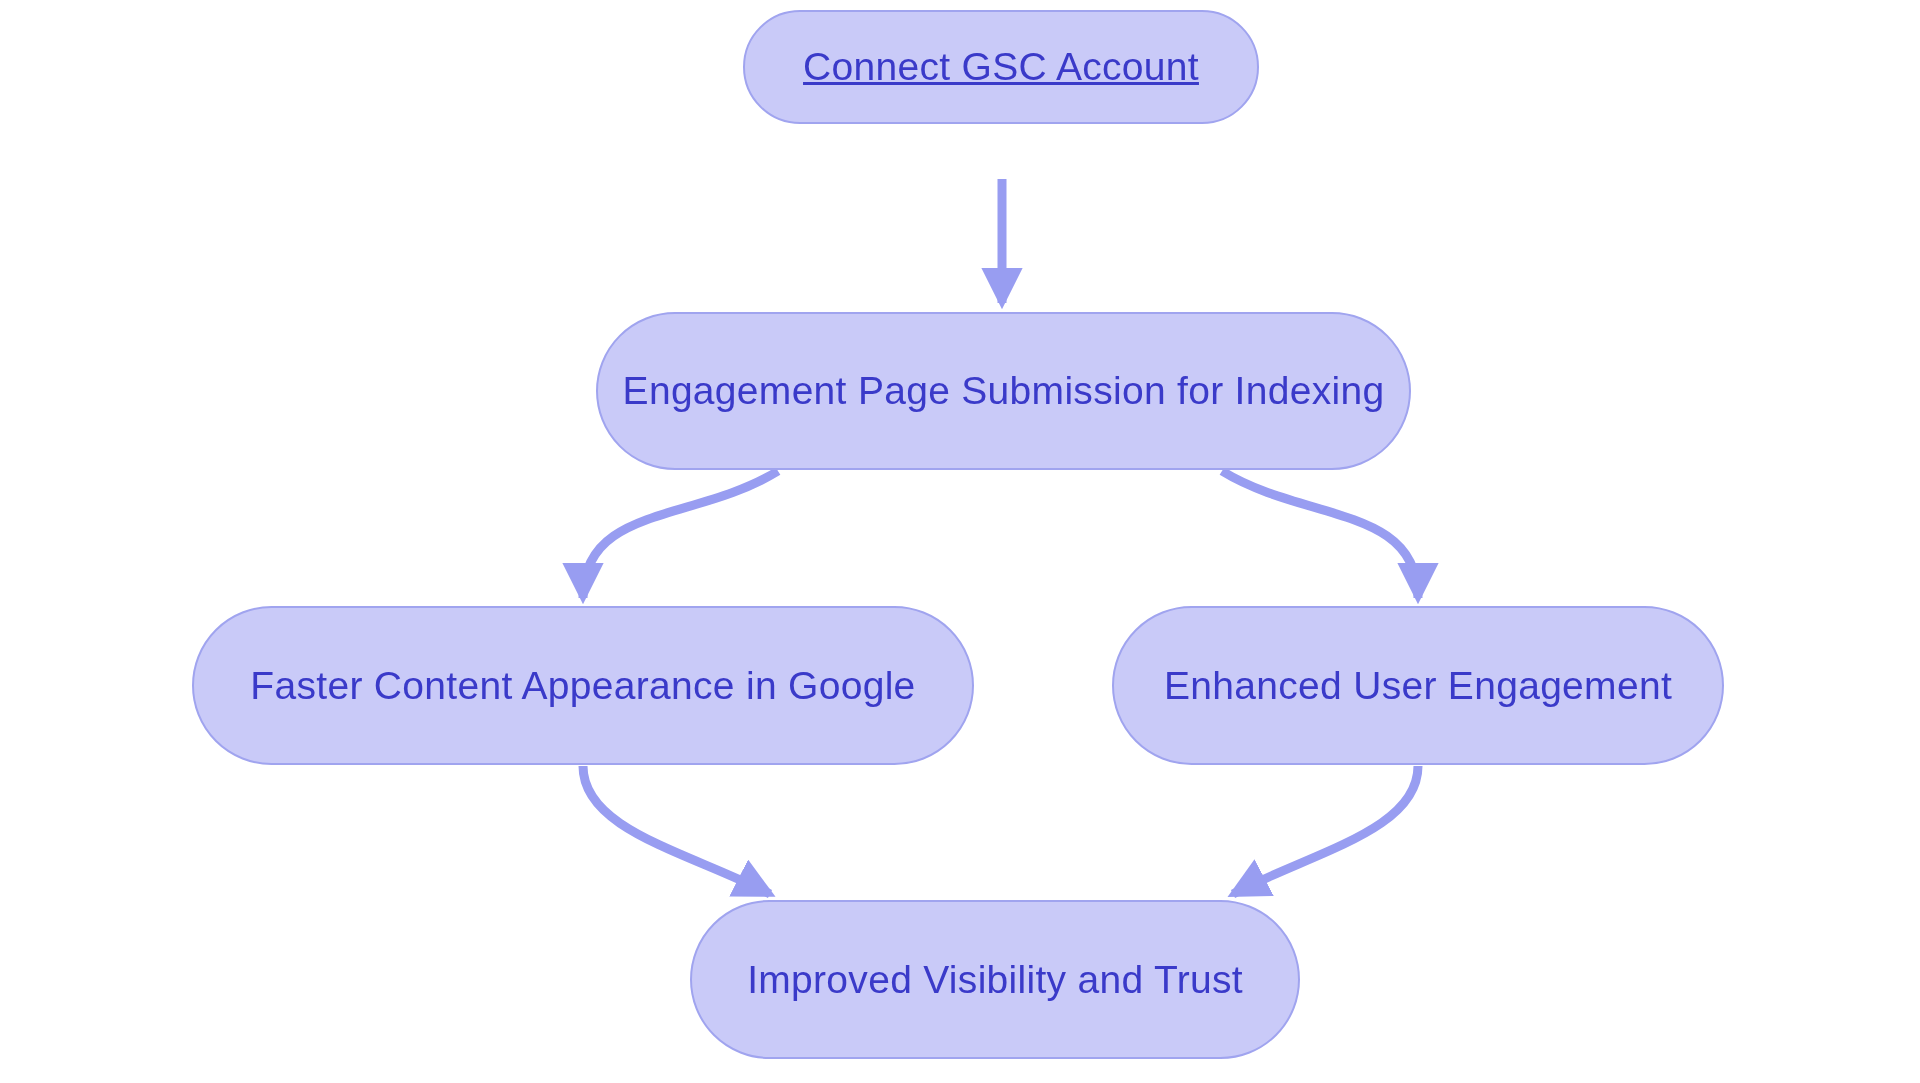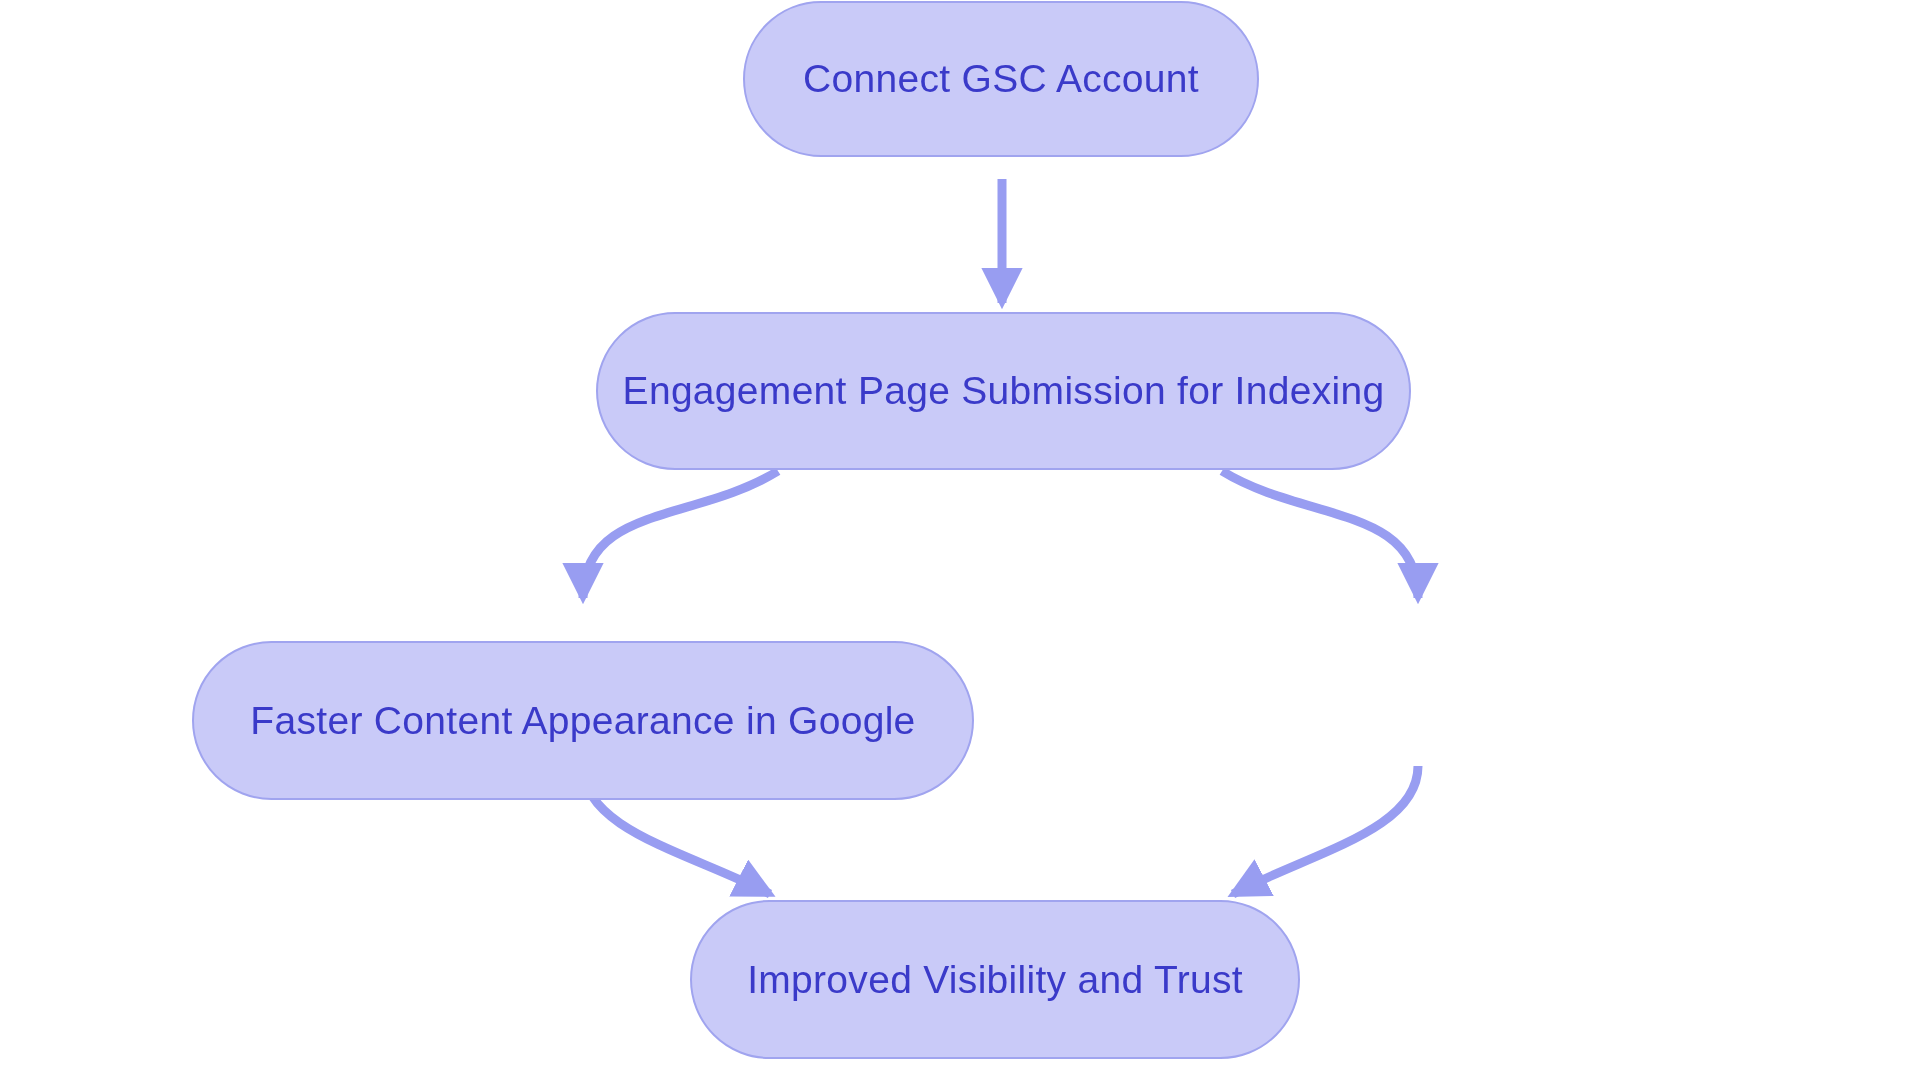--- a/index.html
+++ b/index.html
@@ -33,23 +33,23 @@
     background:var(--node-fill);
     border:2px solid var(--node-border);
     border-radius:80px;
     box-sizing:border-box;
     color:var(--text);
     font-size:39px;
     letter-spacing:0.3px;
     text-align:center;
     white-space:nowrap;
   }
-  .node-1{left:743px;top:1px;width:516px;height:156px;}
+  .node-1{left:743px;top:10px;width:516px;height:114px;text-decoration:underline;}
   .node-2{left:596px;top:312px;width:815px;height:158px;}
-  .node-3{left:192px;top:606px;width:782px;height:159px;margin-top:35px;}
+  .node-3{left:192px;top:606px;width:782px;height:159px;}
   .node-4{left:1112px;top:606px;width:612px;height:159px;}
   .node-5{left:690px;top:900px;width:610px;height:159px;align-items:center;}
 </style>
 </head>
 <body>
 
 <div class="canvas">
 
   <svg class="edges" viewBox="0 0 1920 1083" xmlns="http://www.w3.org/2000/svg">
     <defs>
@@ -74,18 +74,21 @@
   </div>
 
   <div class="node node-2">
     <span>Engagement Page Submission for Indexing</span>
   </div>
 
   <div class="node node-3">
     <span>Faster Content Appearance in Google</span>
   </div>
 
+  <div class="node node-4">
+    <span>Enhanced User Engagement</span>
+  </div>
 
   <div class="node node-5">
     <span>Improved Visibility and Trust</span>
   </div>
 
 </div>
 
 </body></html>

